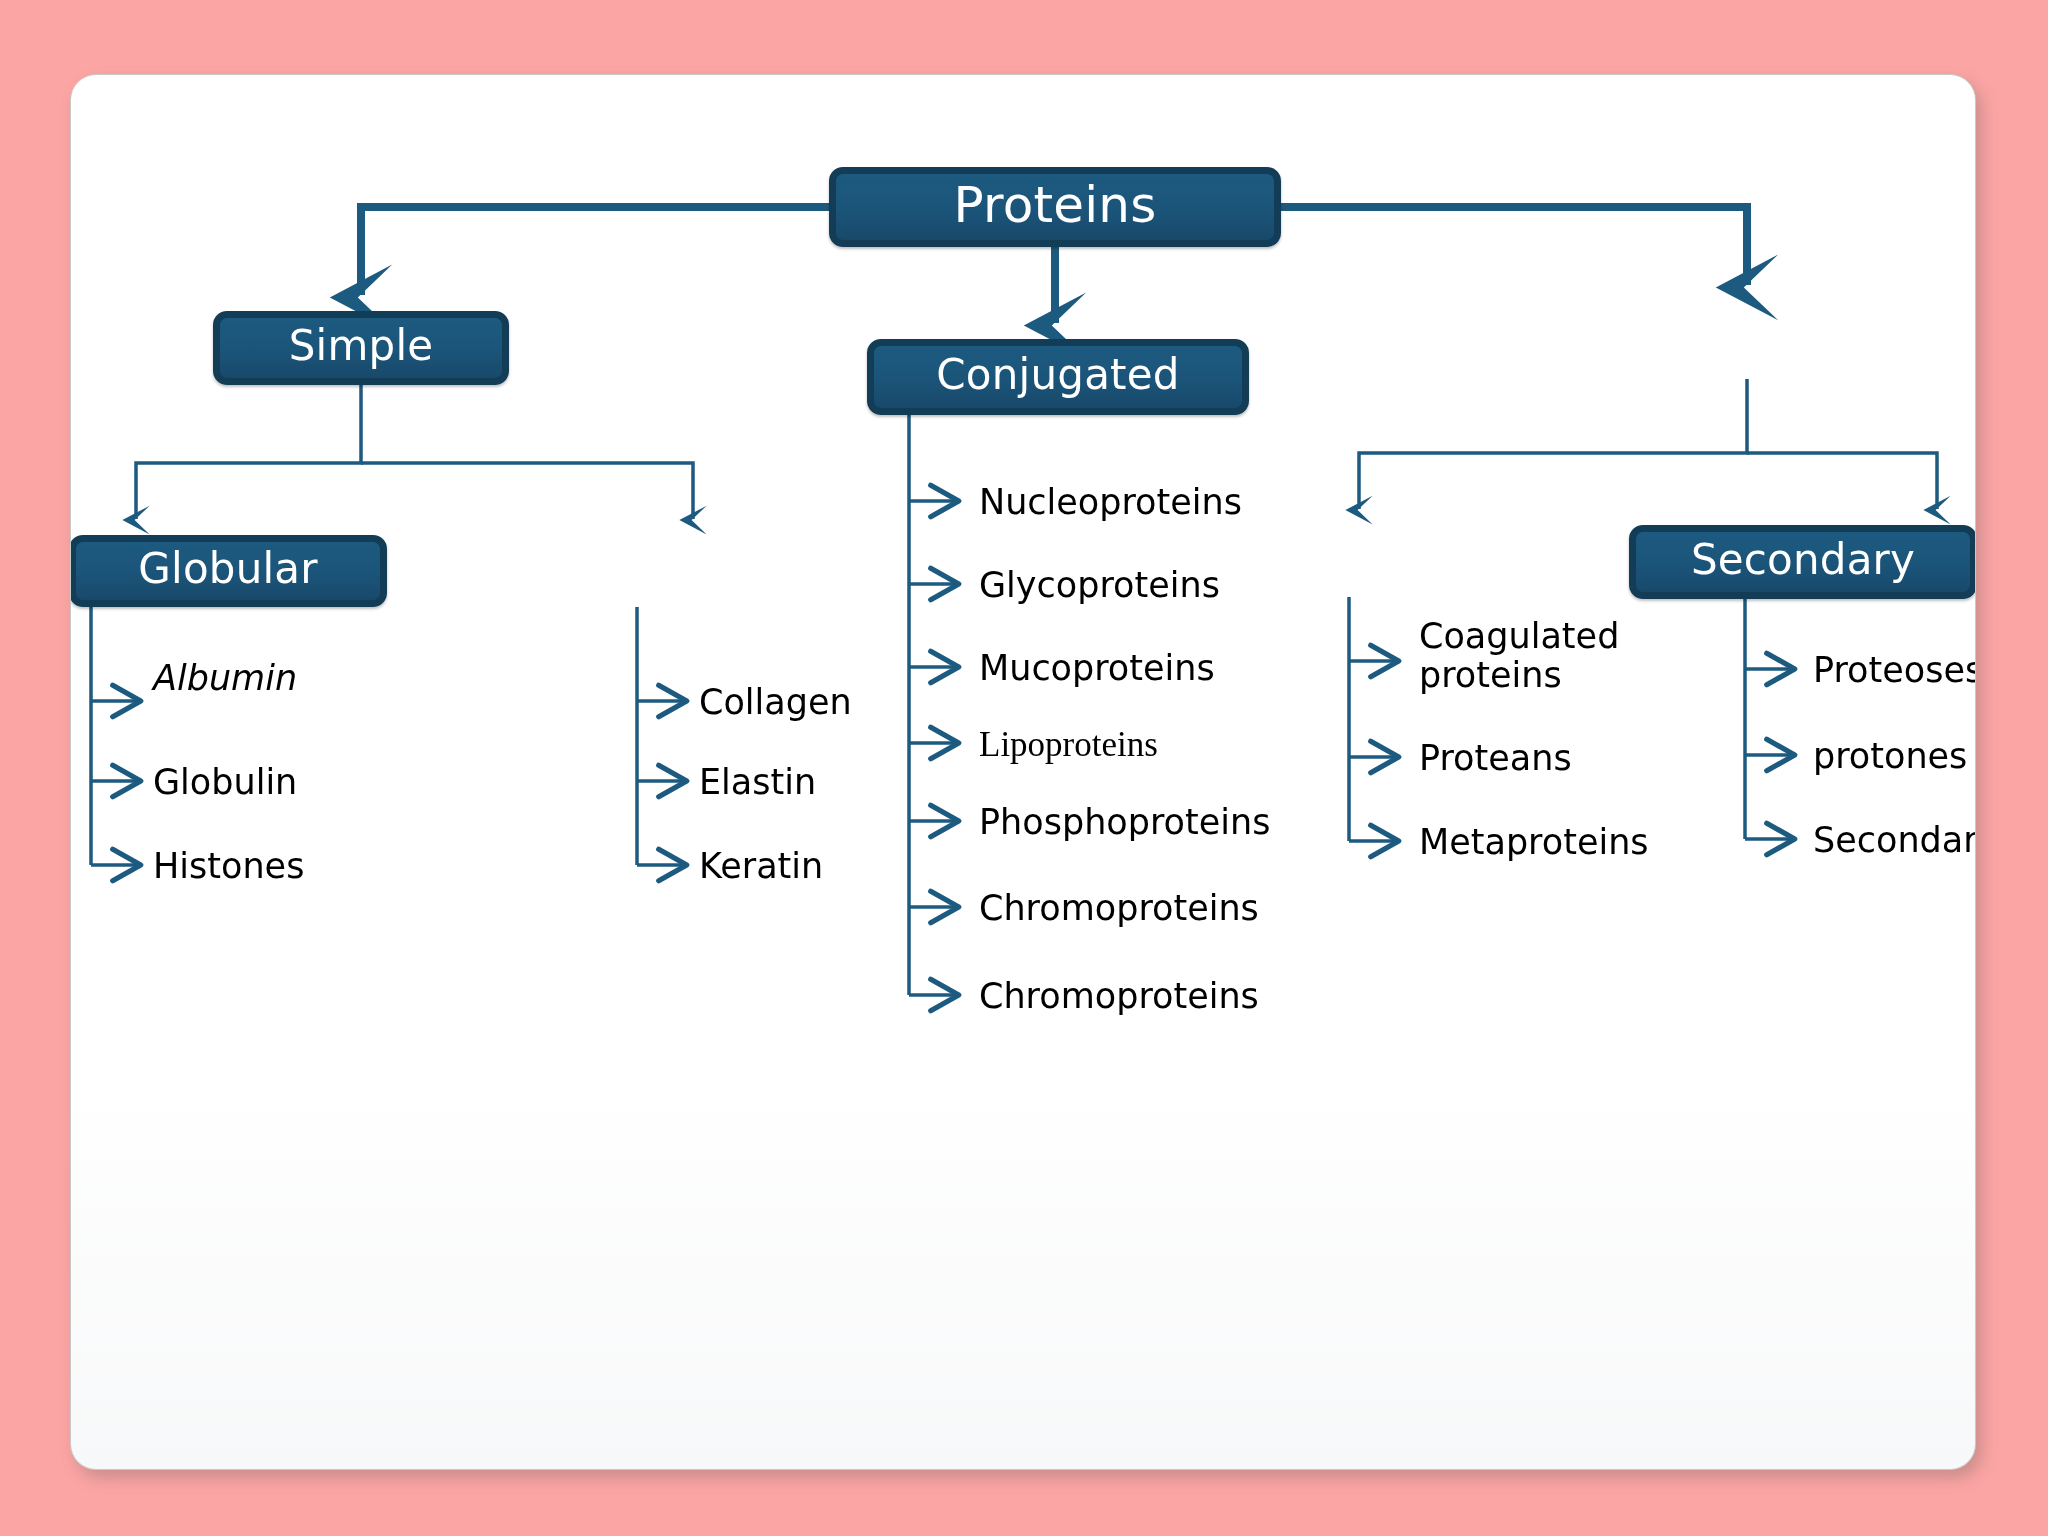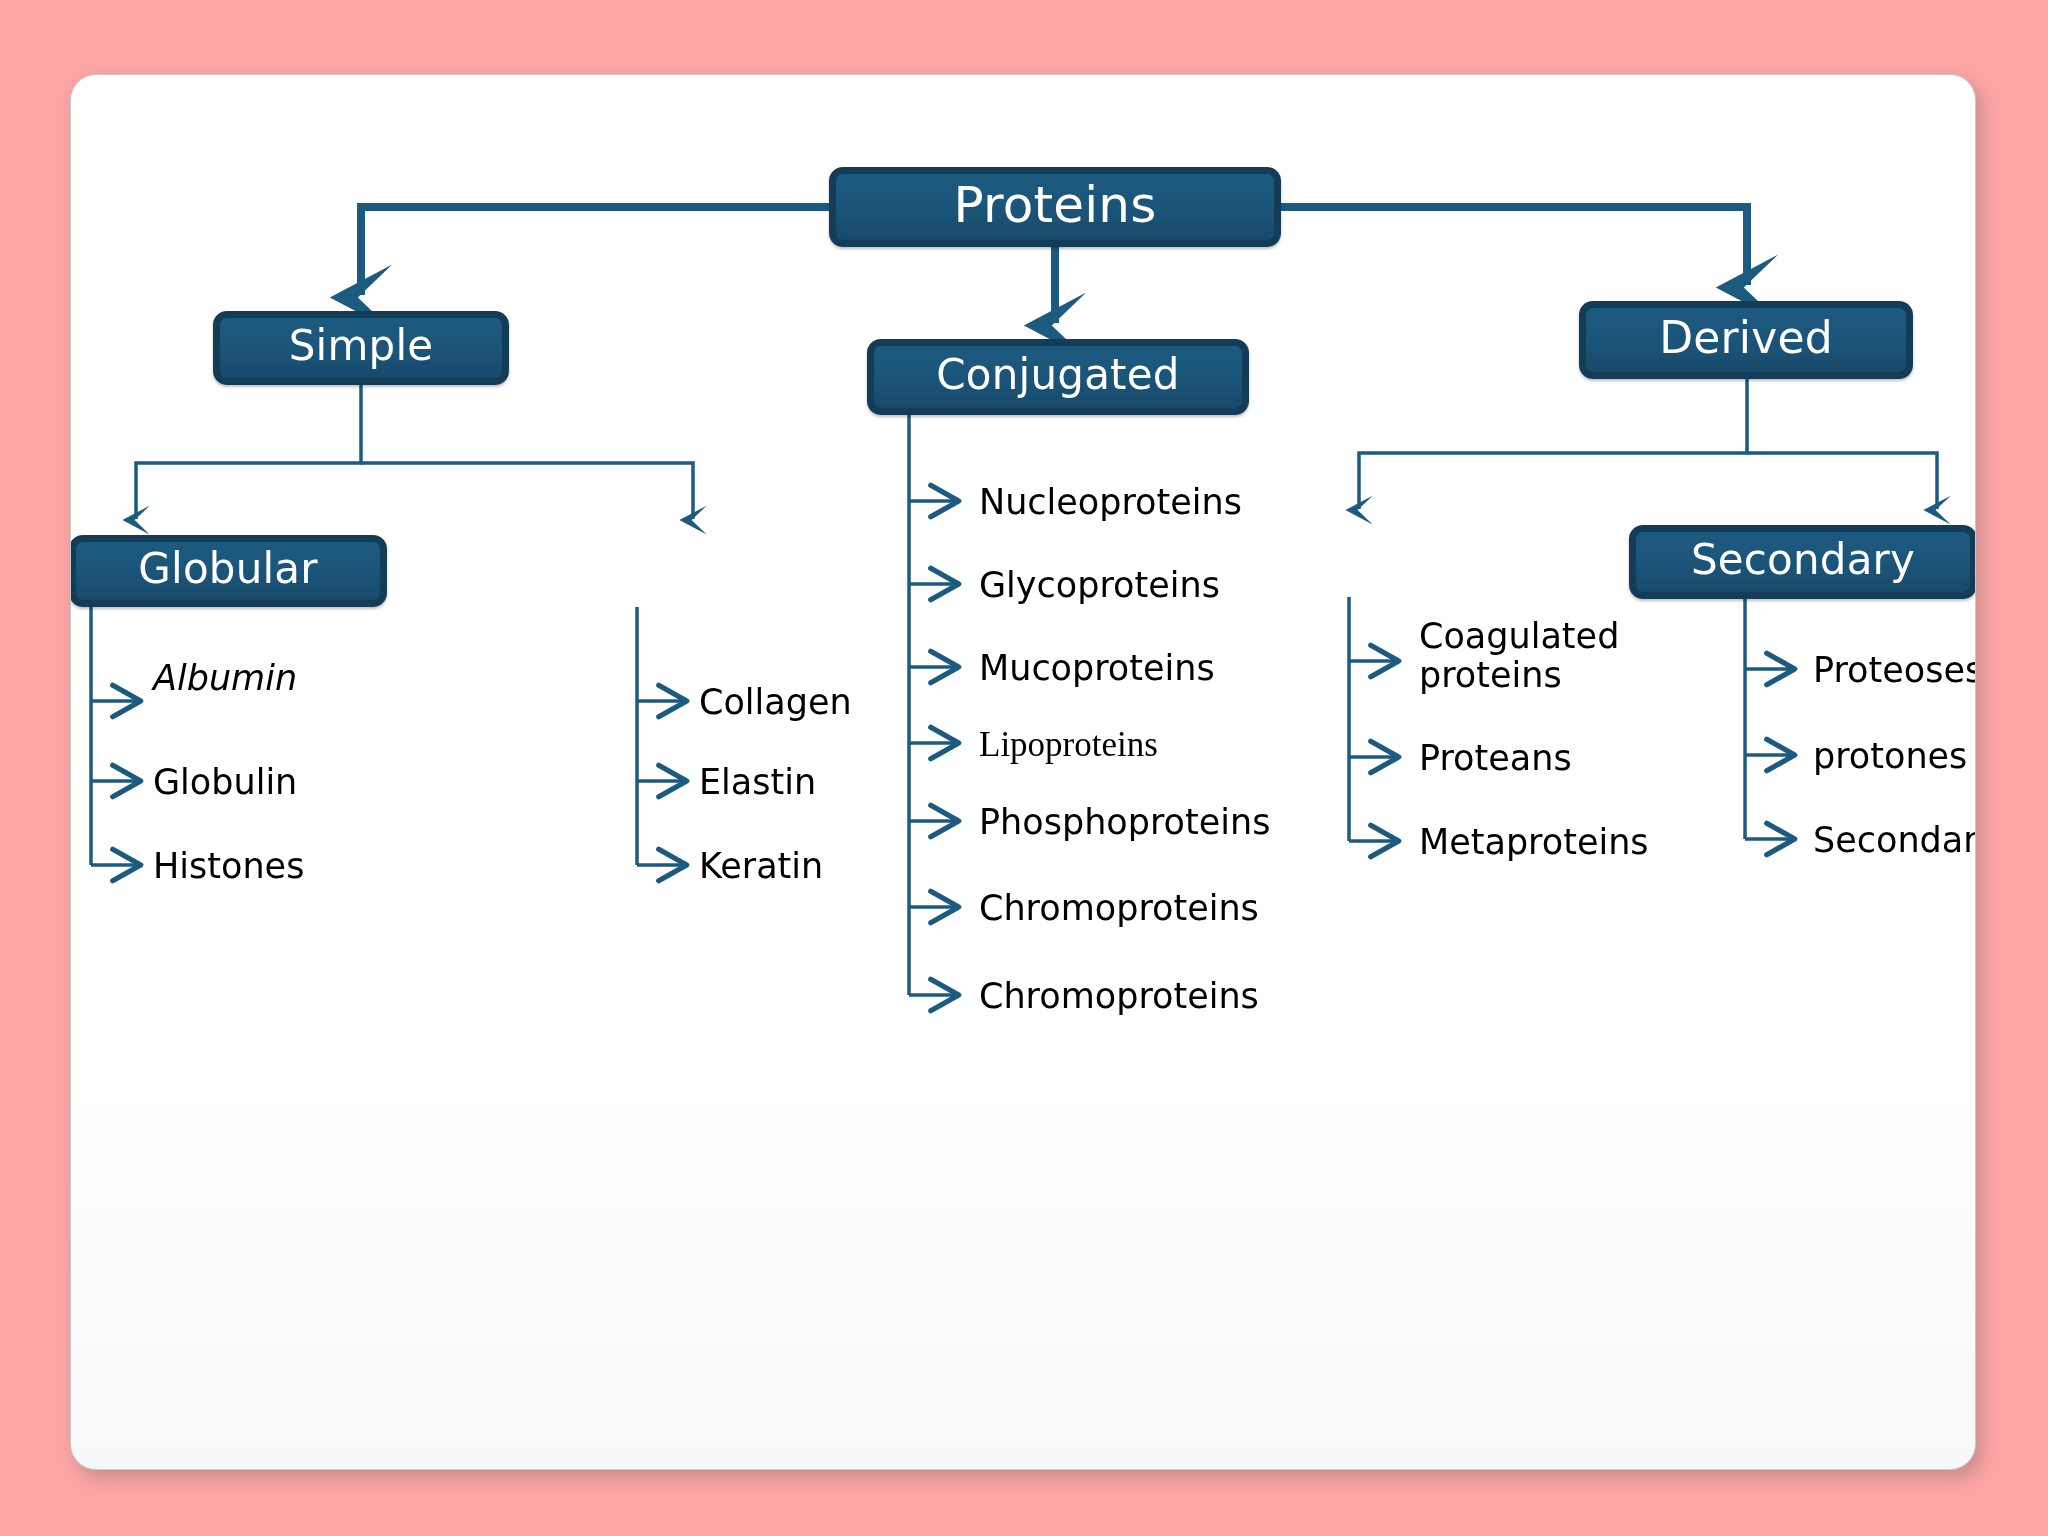--- a/index.html
+++ b/index.html
@@ -153,23 +153,20 @@
     </div>
 
     <div class="node" id="node-simple" style="left:142px; top:236px;">
       <span class="label">Simple</span>
     </div>
 
     <div class="node" id="node-conjugated" style="left:796px; top:264px;">
       <span class="label">Conjugated</span>
     </div>
 
-    <div class="node" id="node-derived" style="left:1508px; top:226px;">
-      <span class="label">Derived</span>
-    </div>
 
     <div class="node" id="node-globular" style="left:-2px; top:460px;">
       <span class="label">Globular</span>
     </div>
 
 
 
     <div class="node" id="node-secondary" style="left:1558px; top:450px;">
       <span class="label">Secondary</span>
     </div>

